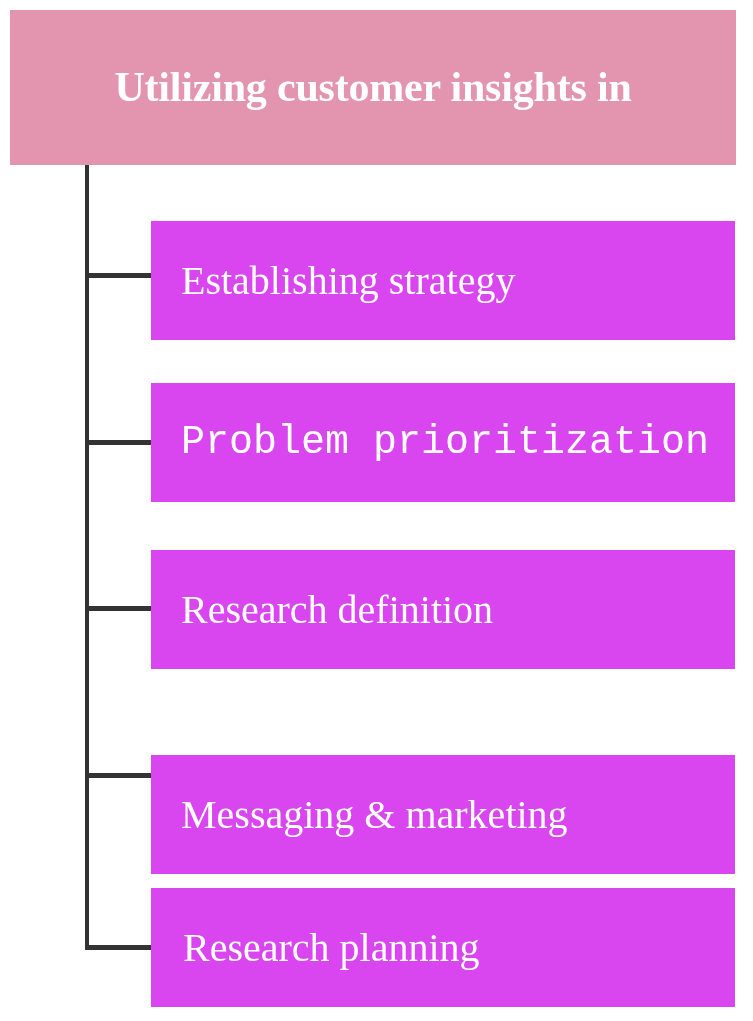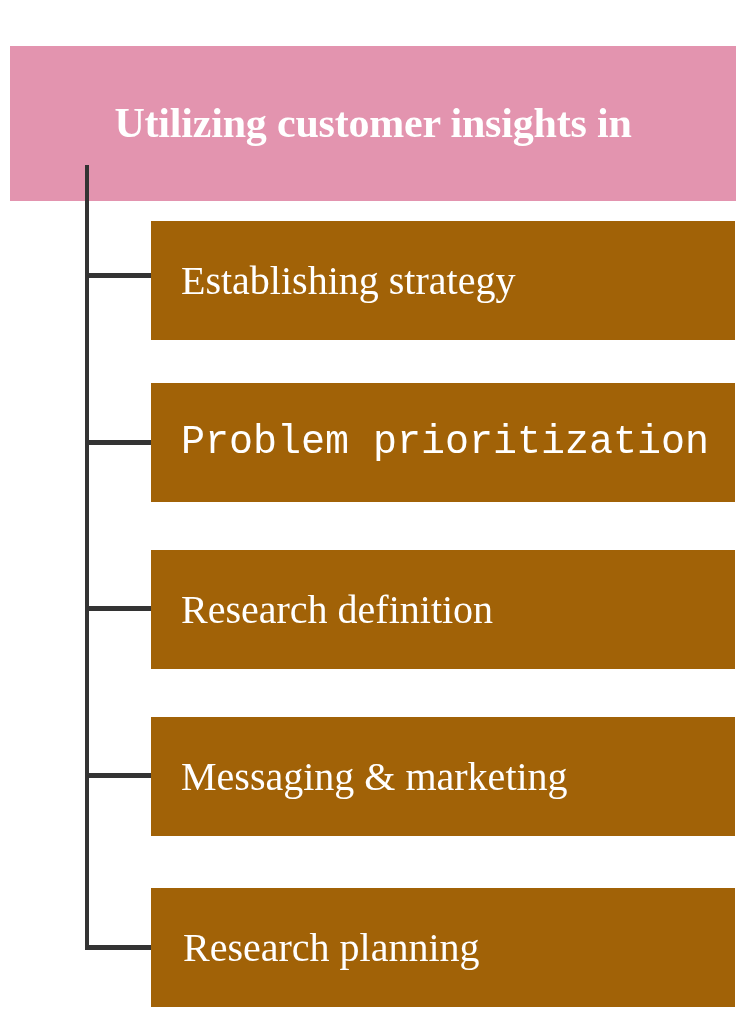--- a/index.html
+++ b/index.html
@@ -24,21 +24,20 @@
     left: 10px;
     top: 10px;
     width: 726px;
     height: 155px;
     background: #e394af;
     display: flex;
     align-items: center;
     justify-content: center;
     box-sizing: border-box;
     padding: 0 14px;
-    margin-top: 36px;
   }
   .root-title {
     color: #ffffff;
     font-weight: bold;
     font-size: 42px;
     line-height: 1.18;
     text-align: center;
     letter-spacing: -0.2px;
   }
 
@@ -58,21 +57,21 @@
     height: 5px;
     background: #333333;
   }
 
   
   .child-node {
     position: absolute;
     left: 151px;
     width: 584px;
     height: 119px;
-    background: #a16207;
+    background: #d946ef;
     display: flex;
     align-items: center;
     box-sizing: border-box;
     padding-left: 30px;
   }
   .child-label {
     color: #ffffff;
     font-size: 40px;
     line-height: 1.1;
     font-weight: normal;
@@ -103,21 +102,21 @@
   </div>
 
   <div class="child-node" style="top:383px;font-family:Liberation Mono, monospace;">
     <span class="child-label">Problem prioritization</span>
   </div>
 
   <div class="child-node" style="top:550px;">
     <span class="child-label">Research definition</span>
   </div>
 
-  <div class="child-node" style="top:717px;align-items:center;">
+  <div class="child-node" style="top:755px;align-items:center;">
     <span class="child-label">Messaging &amp; marketing</span>
   </div>
 
   <div class="child-node" style="top:888px;padding-left:32px;">
     <span class="child-label">Research planning</span>
   </div>
 
 </div>
 
 </body></html>

